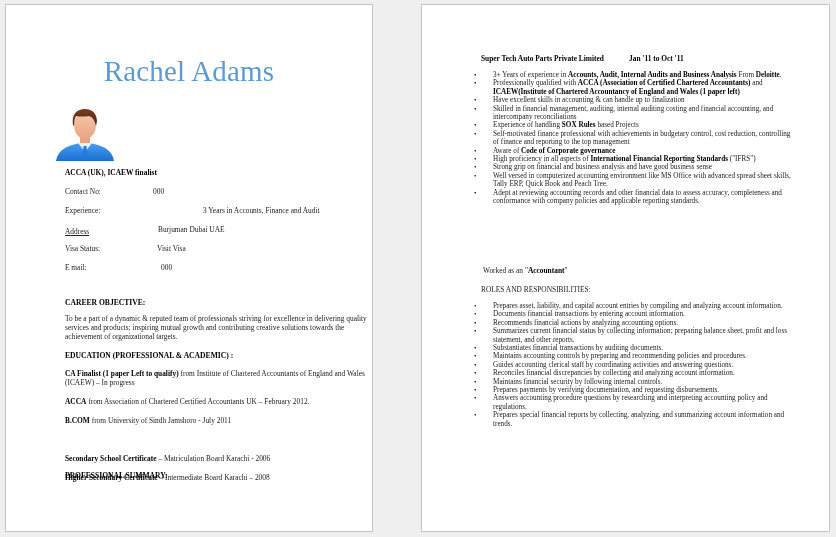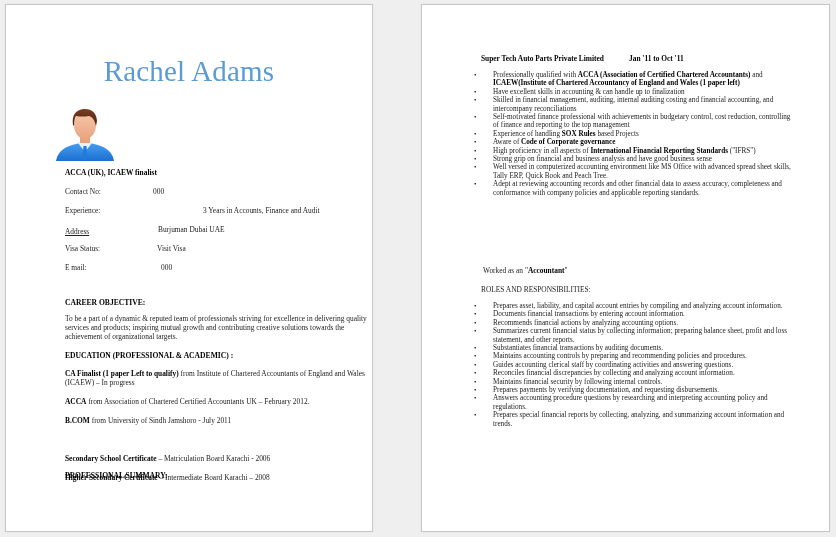--- a/index.html
+++ b/index.html
@@ -105,25 +105,26 @@
   </div>
 
   <div class="abs heading" style="left:47px; top:466px;">PROFESSIONAL SUMMARY:</div>
 </div>
 
 <div class="page" id="page2">
   <div class="abs b" style="left:47px; top:49px;">Super Tech Auto Parts Private Limited</div>
   <div class="abs b" style="left:195px; top:49px;">Jan '11 to Oct '11</div>
 
   <ul class="blist" id="summary-list" style="left:47px; top:66px; width:325px;">
+      <li><span>3+ Years of experience in </span><span class="b">Accounts, Audit, Internal Audits and Business Analysis</span><span> From </span><span class="b">Deloitte</span><span>.</span></li>
       <li><span>Professionally qualified with </span><span class="b">ACCA (Association of Certified Chartered Accountants)</span><span> and </span><span class="b">ICAEW(Institute of Chartered Accountancy of England and Wales (1 paper left)</span></li>
       <li><span>Have excellent skills in accounting &amp; can handle up to finalization</span></li>
       <li><span>Skilled in financial management, auditing, internal auditing costing and financial accounting, and intercompany reconciliations</span></li>
+      <li><span>Experience of handling </span><span class="b">SOX Rules</span><span> based Projects</span></li>
       <li><span>Self-motivated finance professional with achievements in budgetary control, cost reduction, controlling of finance and reporting to the top management</span></li>
-      <li><span>Experience of handling </span><span class="b">SOX Rules</span><span> based Projects</span></li>
       <li><span>Aware of </span><span class="b">Code of Corporate governance</span></li>
       <li><span>High proficiency in all aspects of </span><span class="b">International Financial Reporting Standards</span><span> ("IFRS")</span></li>
       <li><span>Strong grip on financial and business analysis and have good business sense</span></li>
       <li><span>Well versed in computerized accounting environment like MS Office with advanced spread sheet skills, Tally ERP, Quick Book and Peach Tree.</span></li>
       <li><span>Adept at reviewing accounting records and other financial data to assess accuracy, completeness and conformance with company policies and applicable reporting standards.</span></li>
     </ul>
 
   <div class="abs" style="left:49px; top:261px; color:#222;">
     <span>Worked as an "</span><span class="b">Accountant</span><span>"</span>
   </div>

